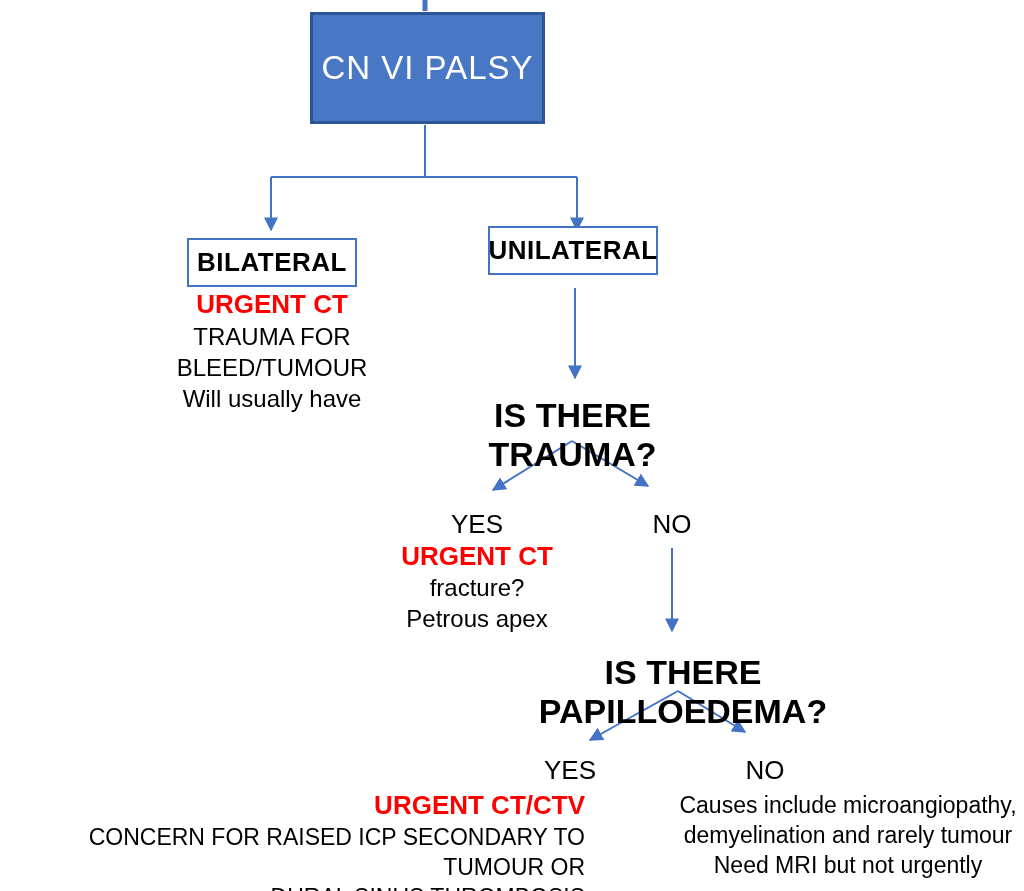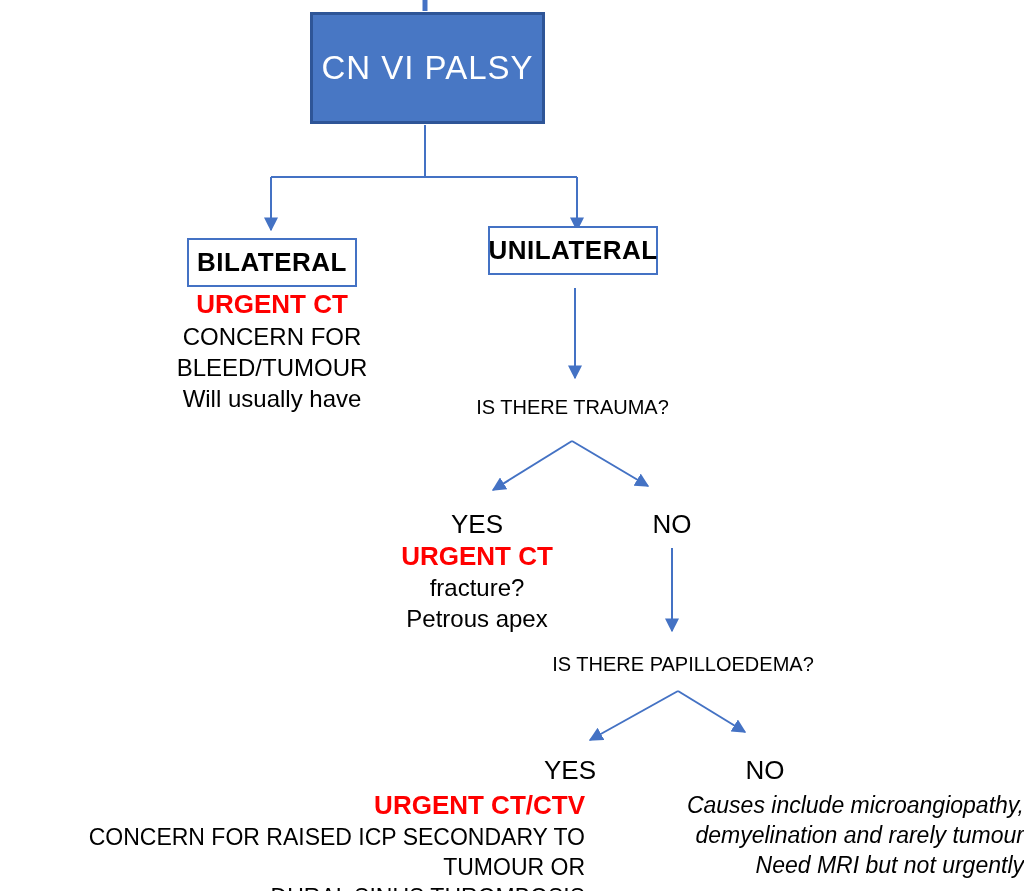--- a/index.html
+++ b/index.html
@@ -40,23 +40,23 @@
     box-sizing:border-box;
     display:flex;align-items:center;justify-content:center;
     font-weight:bold;font-size:26px;letter-spacing:0.5px;
   }
   #bilateral-box{left:187px;top:238px;}
   #unilateral-box{left:488px;top:226px;}
 
   .txt{position:absolute;}
   .center{text-align:center;}
   .right{text-align:right;}
-  .left{text-align:right;font-style:italic;}
+  .left{text-align:center;}
   .alert{color:var(--alert-red);font-weight:bold;}
-  .q{font-weight:normal;font-size:20px;}
+  .q{font-weight:bold;font-size:34px;}
   .body24{font-size:24px;line-height:31px;}
   .body23{font-size:23px;line-height:30px;}
   .yn{font-size:26px;line-height:31px;}
 
   #bilateral-notes{left:142px;top:288px;width:260px;}
   #bilateral-notes .alert{font-size:26px;line-height:33px;}
   #trauma-question{left:430px;top:396px;width:285px;}
   #trauma-yes-block{left:367px;top:509px;width:220px;}
   #trauma-yes-block .alert{font-size:26px;line-height:32px;}
   #trauma-no-label{left:632px;top:509px;width:80px;}
@@ -98,21 +98,21 @@
   <div id="bilateral-box" class="decision-box">
     <span>BILATERAL</span>
   </div>
 
   <div id="unilateral-box" class="decision-box">
     <span>UNILATERAL</span>
   </div>
 
   <div id="bilateral-notes" class="txt center">
     <div class="alert">URGENT CT</div>
-    <div class="body24">CONCERN FOR</div>
+    <div class="body24">TRAUMA FOR</div>
     <div class="body24">BLEED/TUMOUR</div>
     <div class="body24">Will usually have</div>
   </div>
 
   <div id="trauma-question" class="txt center q">IS THERE TRAUMA?</div>
 
   <div id="trauma-yes-block" class="txt center">
     <div class="yn">YES</div>
     <div class="alert">URGENT CT</div>
     <div class="body24">fracture?</div>

